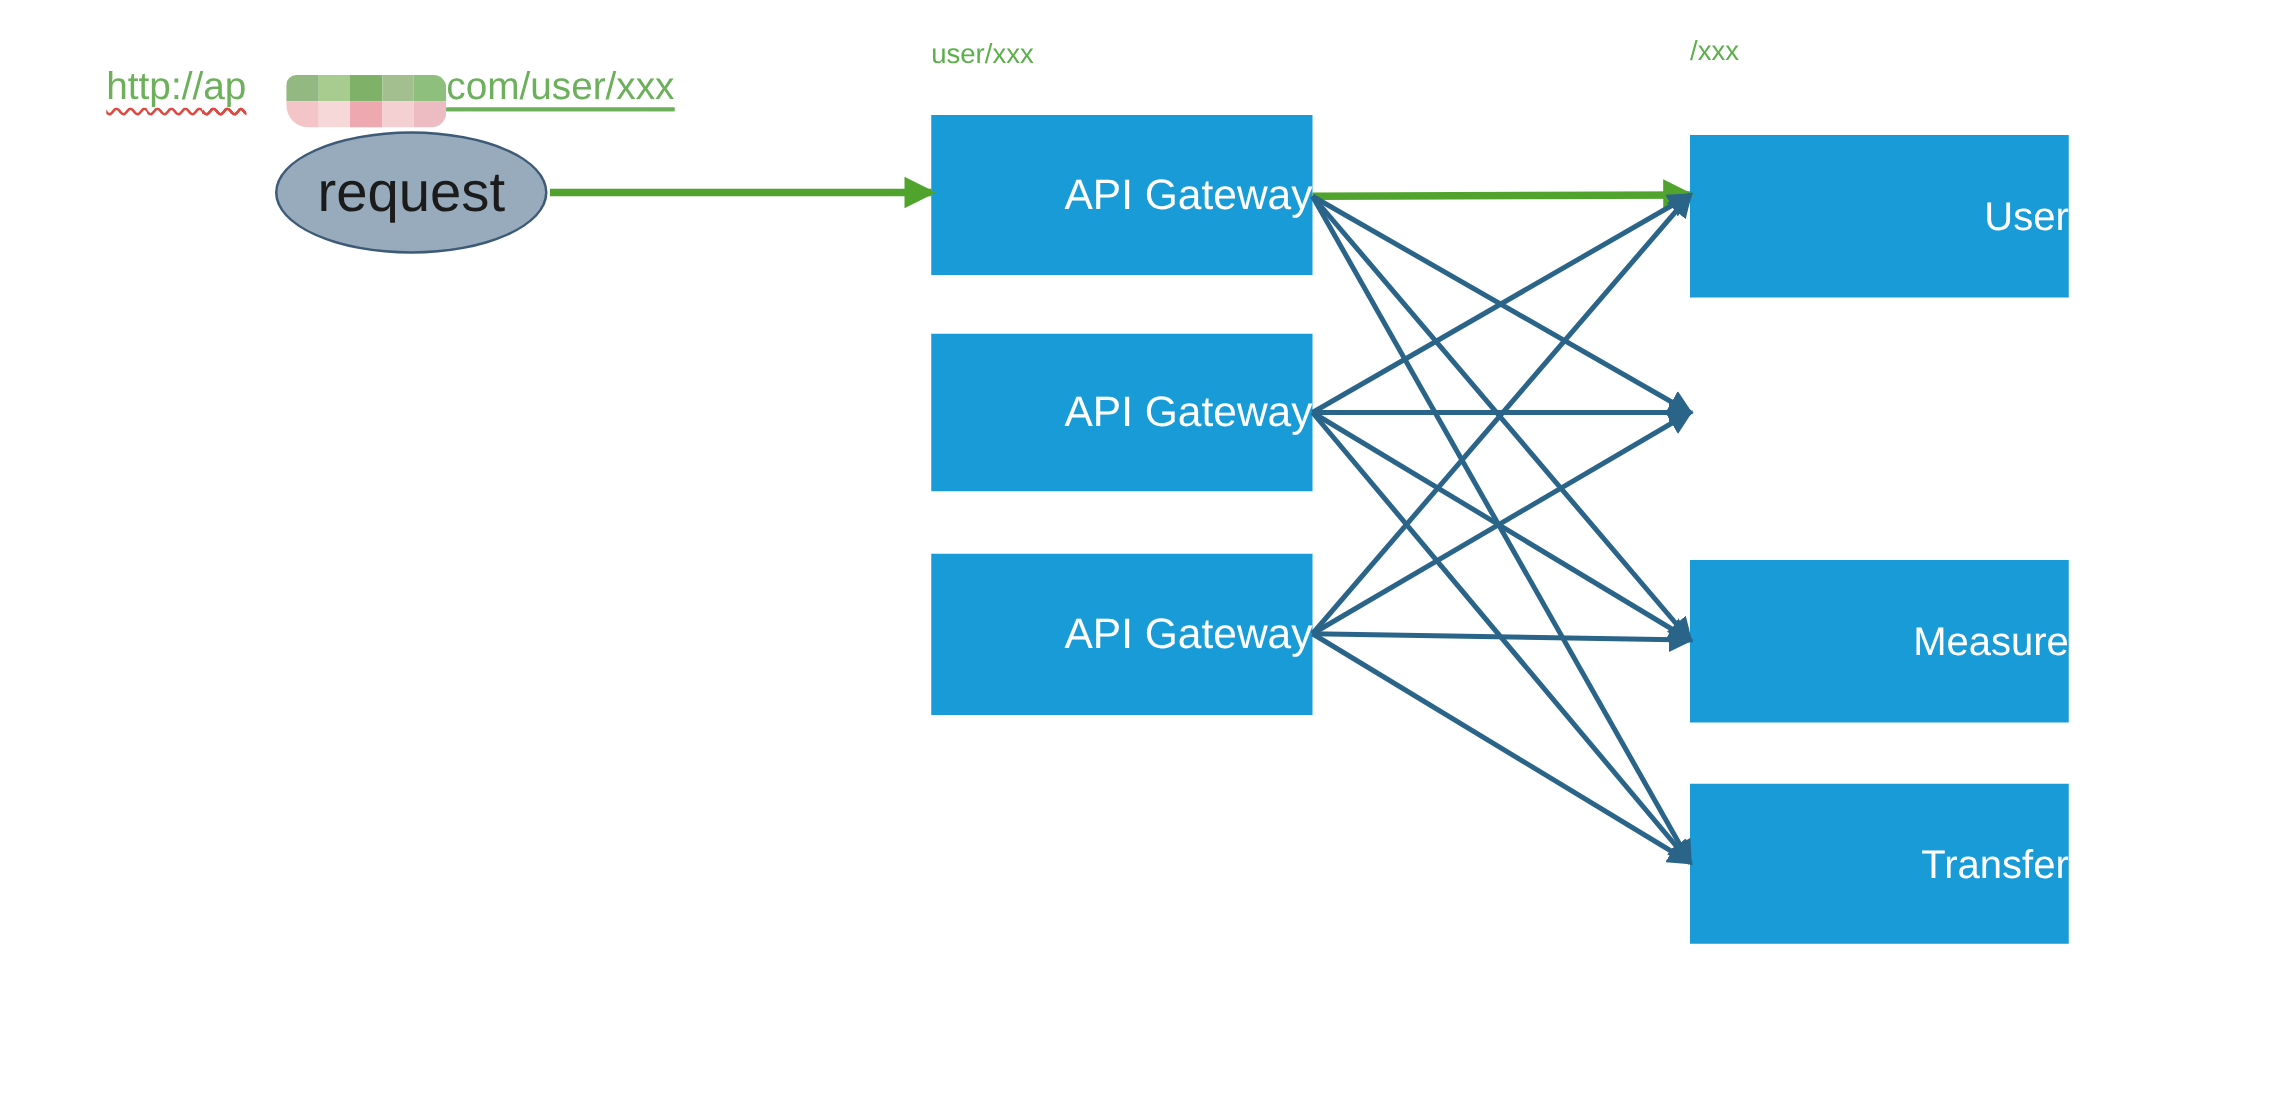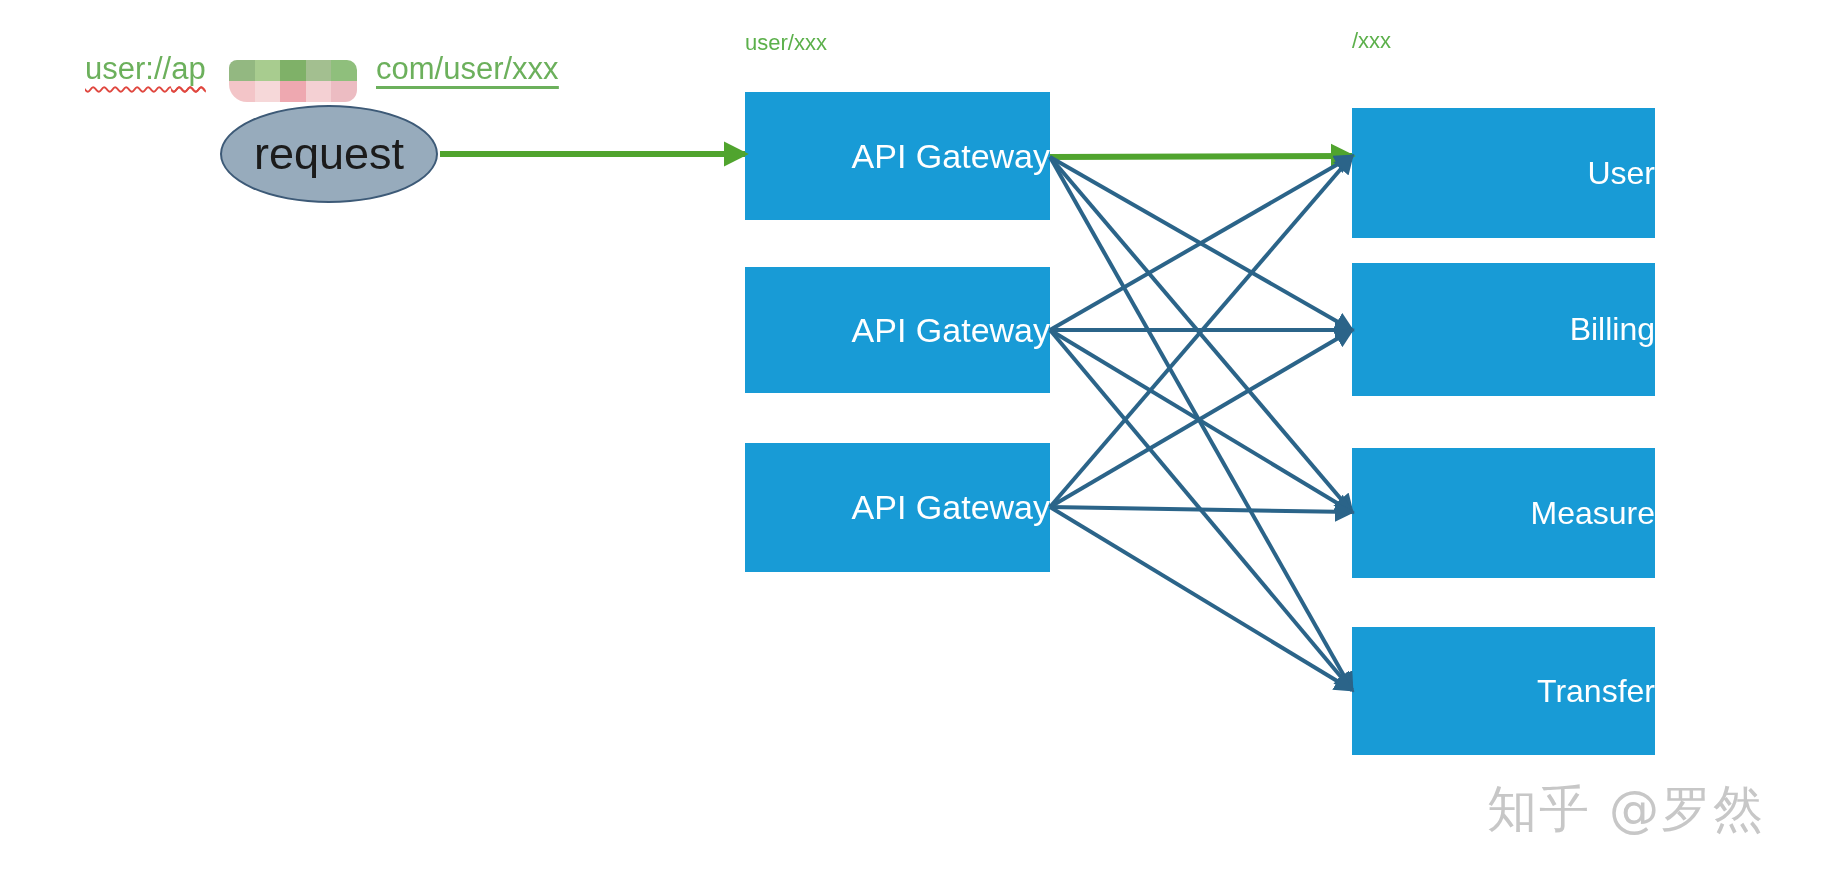--- a/index.html
+++ b/index.html
@@ -9,21 +9,21 @@
     font-family:"Liberation Sans","DejaVu Sans",sans-serif;
   }
   
   .url-part {
     position:absolute; top:50px; font-size:31px; line-height:38px;
     color:var(--url-green,#6cb05c); white-space:pre;
     text-decoration:underline wavy var(--squiggle-red,#e0473f) 2px;
     text-decoration-skip-ink:none; text-underline-offset:7px;
   }
   #url-prefix { left:85px; }
-  #url-suffix { left:376px;text-decoration:underline; }
+  #url-suffix { left:357px;text-decoration:underline; }
   
   .no-squiggle { text-decoration:none; }
   .squiggle { text-decoration:inherit; }
 
   .censor-mosaic {
     position:absolute; left:229px; top:60px; width:128px; height:42px;
     display:grid; grid-template-columns:repeat(5,1fr); grid-template-rows:1fr 1fr;
     border-radius:8px 10px 12px 18px; overflow:hidden; z-index:5;
   }
   .censor-mosaic div { width:100%; height:100%; }
@@ -66,21 +66,21 @@
     font-size:50px; letter-spacing:2px;
     color:var(--watermark-gray,#c7c7c7);
     font-family:"DejaVu Sans","Liberation Sans",sans-serif;
   }
 </style>
 </head>
 <body>
 
 <div class="canvas">
 
-  <span class="url-part" id="url-prefix"><span class="no-squiggle">user://</span><span class="squiggle">ap</span></span>
+  <span class="url-part" id="url-prefix"><span class="no-squiggle">http://</span><span class="squiggle">ap</span></span>
   <div class="censor-mosaic" id="censor-mosaic">
       <div style="background: rgb(147, 184, 129);"></div>
       <div style="background: rgb(168, 204, 143);"></div>
       <div style="background: rgb(127, 177, 104);"></div>
       <div style="background: rgb(163, 191, 144);"></div>
       <div style="background: rgb(143, 191, 124);"></div>
       <div style="background: rgb(243, 197, 200);"></div>
       <div style="background: rgb(246, 216, 217);"></div>
       <div style="background: rgb(238, 168, 176);"></div>
       <div style="background: rgb(244, 208, 211);"></div>
@@ -101,23 +101,20 @@
   <div class="box gateway" id="gateway-1">
     <span>API Gateway</span>
   </div>
   <div class="box gateway" id="gateway-2">
     <span>API Gateway</span>
   </div>
 
   <div class="box service" id="service-0">
     <span>User</span>
   </div>
-  <div class="box service" id="service-1">
-    <span>Billing</span>
-  </div>
   <div class="box service" id="service-2">
     <span>Measure</span>
   </div>
   <div class="box service" id="service-3">
     <span>Transfer</span>
   </div>
 
   <svg id="edge-layer" width="1828" height="884" viewBox="0 0 1828 884" xmlns="http://www.w3.org/2000/svg">
     <defs>
       <marker id="arrow-dark" viewBox="0 0 10 10" refX="8.5" refY="5" markerWidth="5" markerHeight="5" orient="auto-start-reverse">
@@ -137,14 +134,13 @@
         <line x1="1050" y1="330" x2="1352" y2="330" stroke="#2b6489" stroke-width="4" marker-end="url(#arrow-dark)"></line>
         <line x1="1050" y1="330" x2="1352" y2="512" stroke="#2b6489" stroke-width="4" marker-end="url(#arrow-dark)"></line>
         <line x1="1050" y1="330" x2="1352" y2="690" stroke="#2b6489" stroke-width="4" marker-end="url(#arrow-dark)"></line>
         <line x1="1050" y1="507" x2="1352" y2="156" stroke="#2b6489" stroke-width="4" marker-end="url(#arrow-dark)"></line>
         <line x1="1050" y1="507" x2="1352" y2="330" stroke="#2b6489" stroke-width="4" marker-end="url(#arrow-dark)"></line>
         <line x1="1050" y1="507" x2="1352" y2="512" stroke="#2b6489" stroke-width="4" marker-end="url(#arrow-dark)"></line>
         <line x1="1050" y1="507" x2="1352" y2="690" stroke="#2b6489" stroke-width="4" marker-end="url(#arrow-dark)"></line>
       </g>
   </svg>
 
-  <div class="watermark">知乎 @罗然</div>
 </div>
 
 </body></html>

